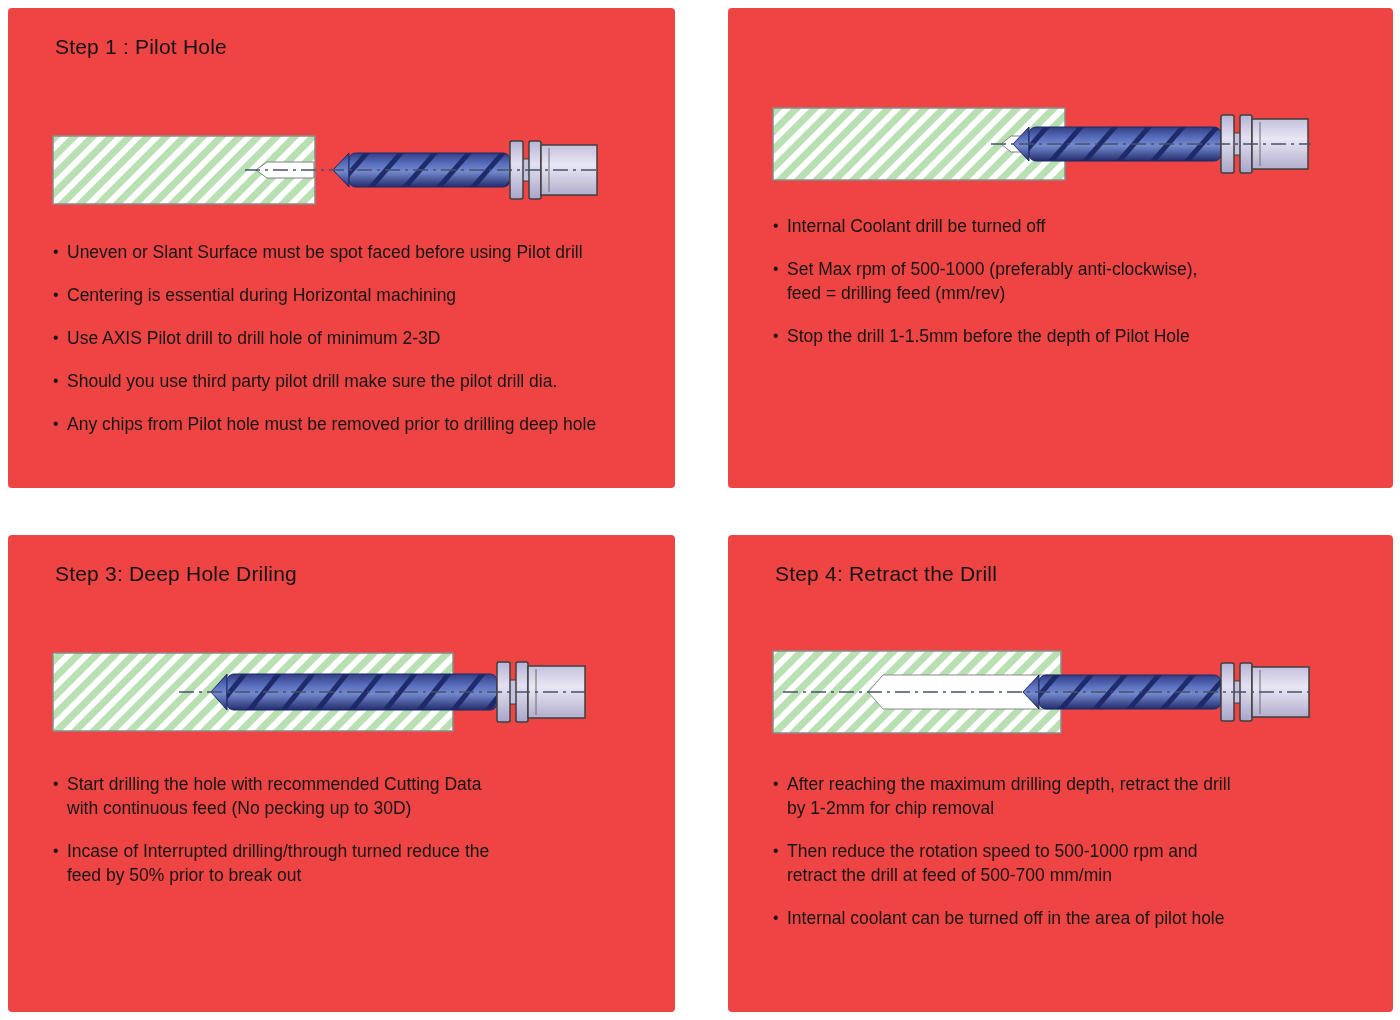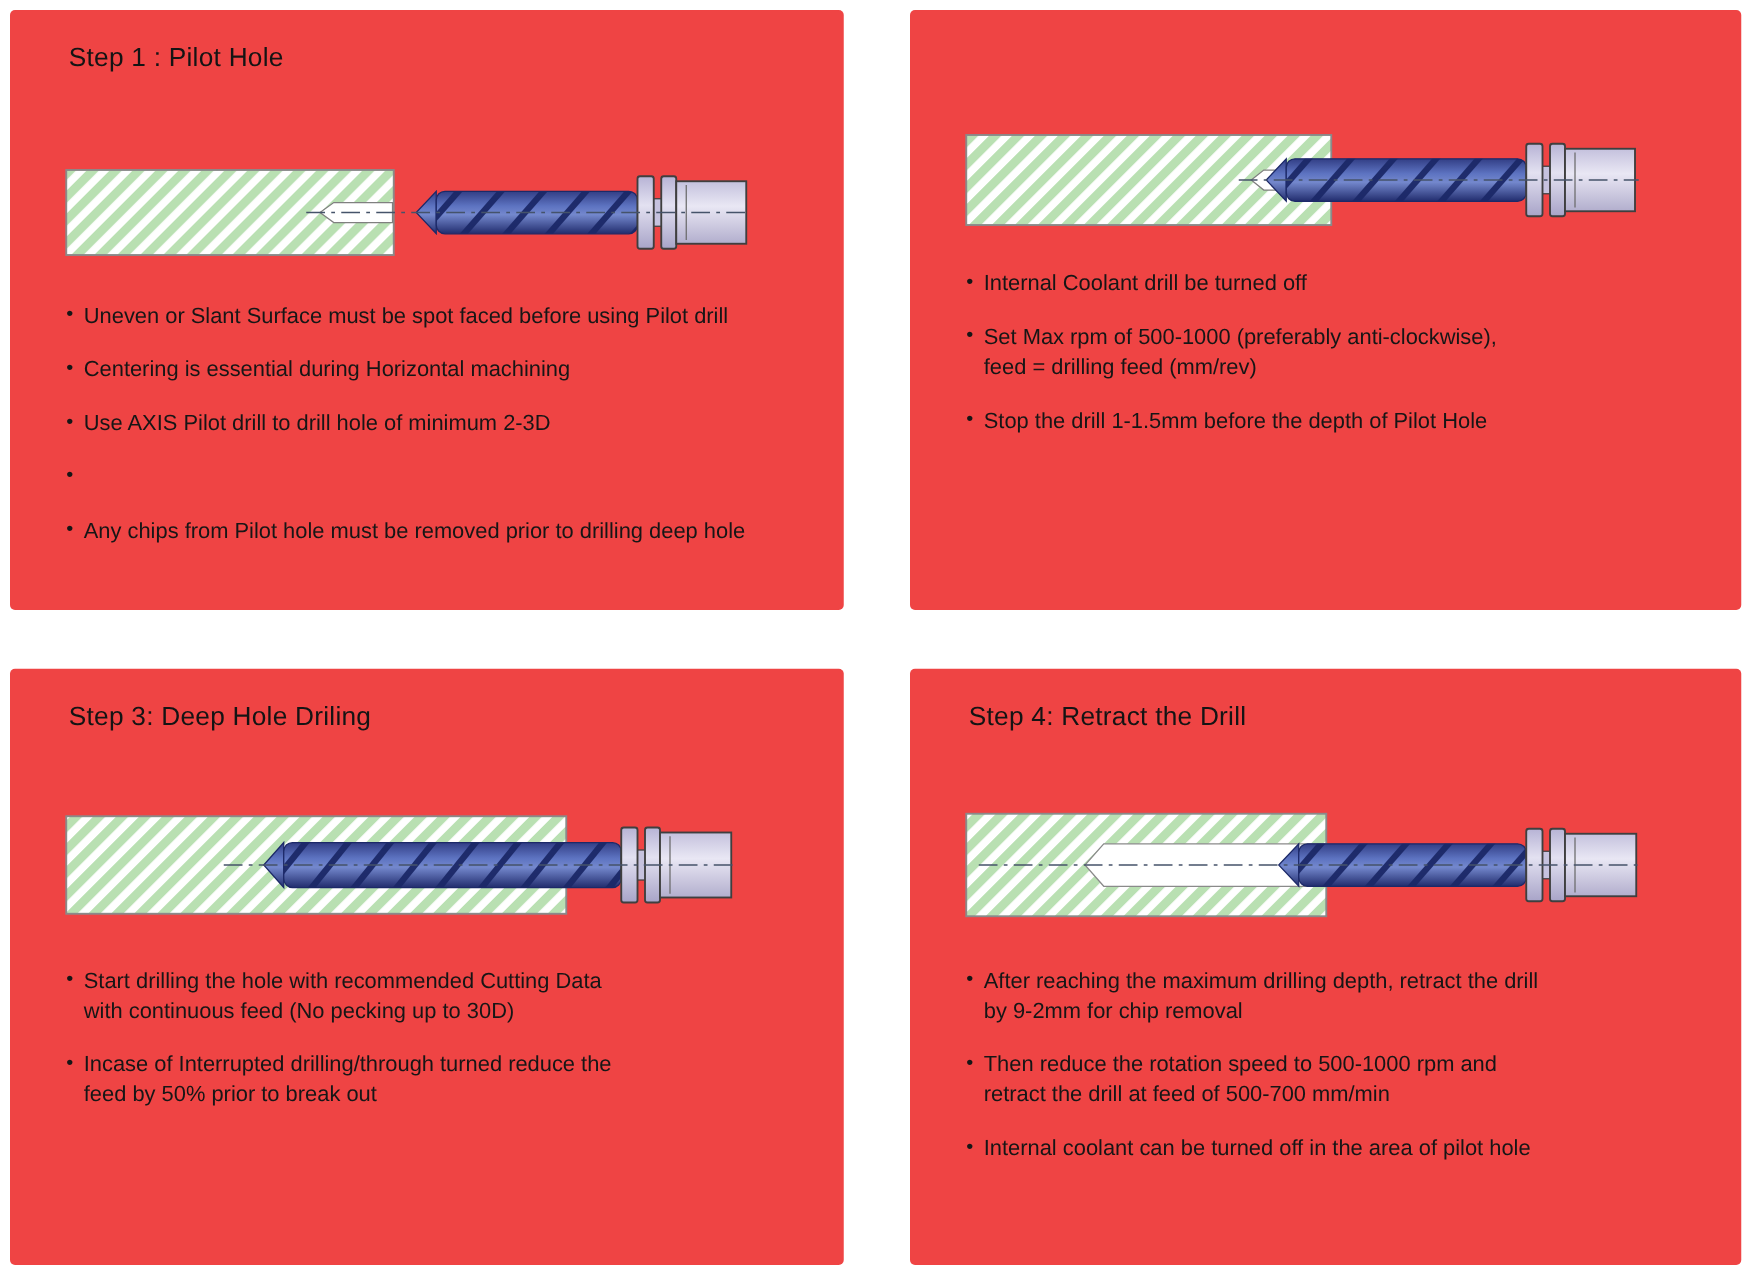--- a/index.html
+++ b/index.html
@@ -105,20 +105,21 @@
         </li>
       <li class="bullet">
           <span class="dot">•</span>
           <span class="lines">
             <span class="bl">Use AXIS Pilot drill to drill hole of minimum 2-3D</span>
           </span>
         </li>
       <li class="bullet">
           <span class="dot">•</span>
           <span class="lines">
+            <span class="bl">Should you use third party pilot drill make sure the pilot drill dia.</span>
           </span>
         </li>
       <li class="bullet">
           <span class="dot">•</span>
           <span class="lines">
             <span class="bl">Any chips from Pilot hole must be removed prior to drilling deep hole</span>
           </span>
         </li>
     </ul>
   </section>
@@ -242,21 +243,21 @@
           <line x1="489" y1="30" x2="489" y2="74" stroke="#6a6a6a" stroke-width="1"></line>
         </g>
         <line x1="12" y1="52" x2="541" y2="52" stroke="#45536a" stroke-width="1.3" stroke-dasharray="15 5 3 5"></line>
       </svg>
     </div>
     <ul class="bullets">
       <li class="bullet">
           <span class="dot">•</span>
           <span class="lines">
             <span class="bl">After reaching the maximum drilling depth, retract the drill</span>
-            <span class="bl">by 9-2mm for chip removal</span>
+            <span class="bl">by 1-2mm for chip removal</span>
           </span>
         </li>
       <li class="bullet">
           <span class="dot">•</span>
           <span class="lines">
             <span class="bl">Then reduce the rotation speed to 500-1000 rpm and</span>
             <span class="bl">retract the drill at feed of 500-700 mm/min</span>
           </span>
         </li>
       <li class="bullet">

